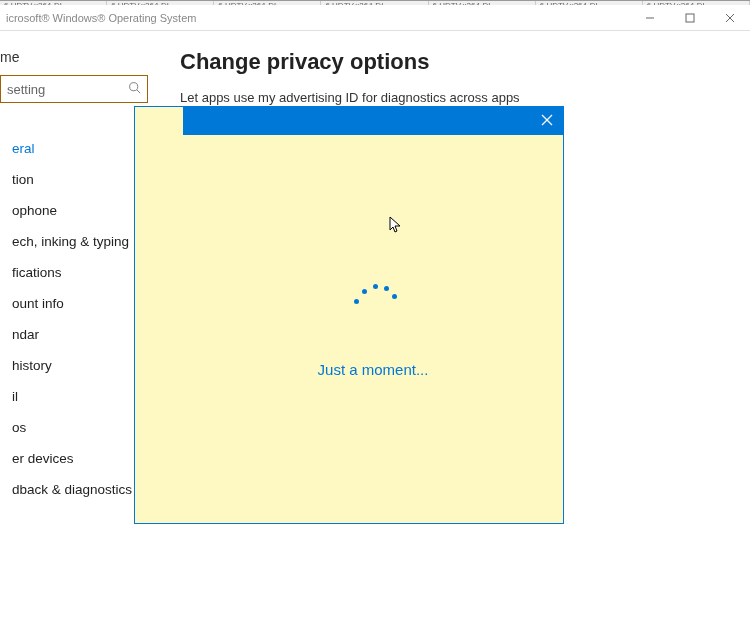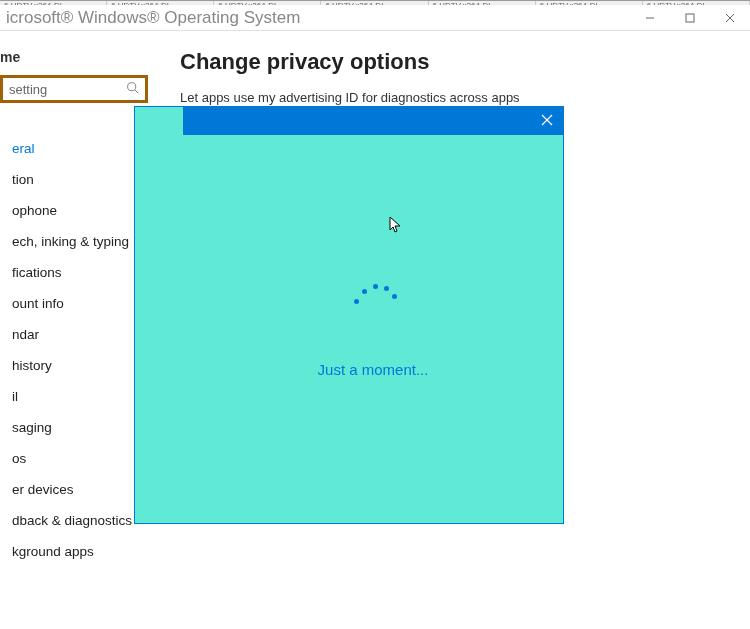--- a/index.html
+++ b/index.html
@@ -33,21 +33,21 @@
     .titlebar {
       height: 26px;
       background: #fff;
       display: flex;
       align-items: center;
       justify-content: space-between;
       border-bottom: 1px solid #e0e0e0;
       padding: 0 0 0 6px;
     }
     .titlebar-text {
-      font-size: 17px;
+      font-size: 11px;
       color: #888;
     }
     .window-controls {
       display: flex;
       height: 100%;
     }
     .win-ctrl {
       width: 40px;
       display: flex;
       align-items: center;
@@ -62,24 +62,23 @@
     }
     .sidebar {
       width: 160px;
       padding: 12px 0 0 0;
       overflow: hidden;
     }
     .home-label {
       font-size: 14px;
       color: #333;
       padding: 6px 0 10px 0;
-      font-weight: bold;
     }
     .search-box {
-      border: 3px solid #a16207;
+      border: 1px solid #a16207;
       height: 28px;
       display: flex;
       align-items: center;
       padding: 0 6px;
       margin-bottom: 30px;
       width: 148px;
       justify-content: space-between;
     }
     .search-placeholder {
       font-size: 13px;
@@ -112,21 +111,21 @@
       font-size: 13px;
       color: #333;
       line-height: 1.4;
     }
     .modal-backdrop {
       position: absolute;
       left: 134px;
       top: 106px;
       width: 430px;
       height: 418px;
-      background: #5eead4;
+      background: #fef9c3;
       border: 1px solid #0078d7;
       padding-left: 48px;
     }
     .modal-header {
       height: 28px;
       background: #0078d7;
       display: flex;
       justify-content: flex-end;
       align-items: center;
       padding-right: 10px;
@@ -226,25 +225,23 @@
     <div id="nav-list">
         <div class="nav-item active">eral</div>
         <div class="nav-item">tion</div>
         <div class="nav-item">ophone</div>
         <div class="nav-item">ech, inking &amp; typing</div>
         <div class="nav-item">fications</div>
         <div class="nav-item">ount info</div>
         <div class="nav-item">ndar</div>
         <div class="nav-item">history</div>
         <div class="nav-item">il</div>
-        <div class="nav-item">saging</div>
         <div class="nav-item">os</div>
         <div class="nav-item">er devices</div>
         <div class="nav-item">dback &amp; diagnostics</div>
-        <div class="nav-item">kground apps</div>
       </div>
   </div>
 
   <div class="main">
     <h1 class="page-title">Change privacy options</h1>
     <div class="page-desc">
       <span>Let apps use my advertising ID for diagnostics across apps</span><br>
       <span>(turning this off will reset your ID)</span>
     </div>
   </div>

